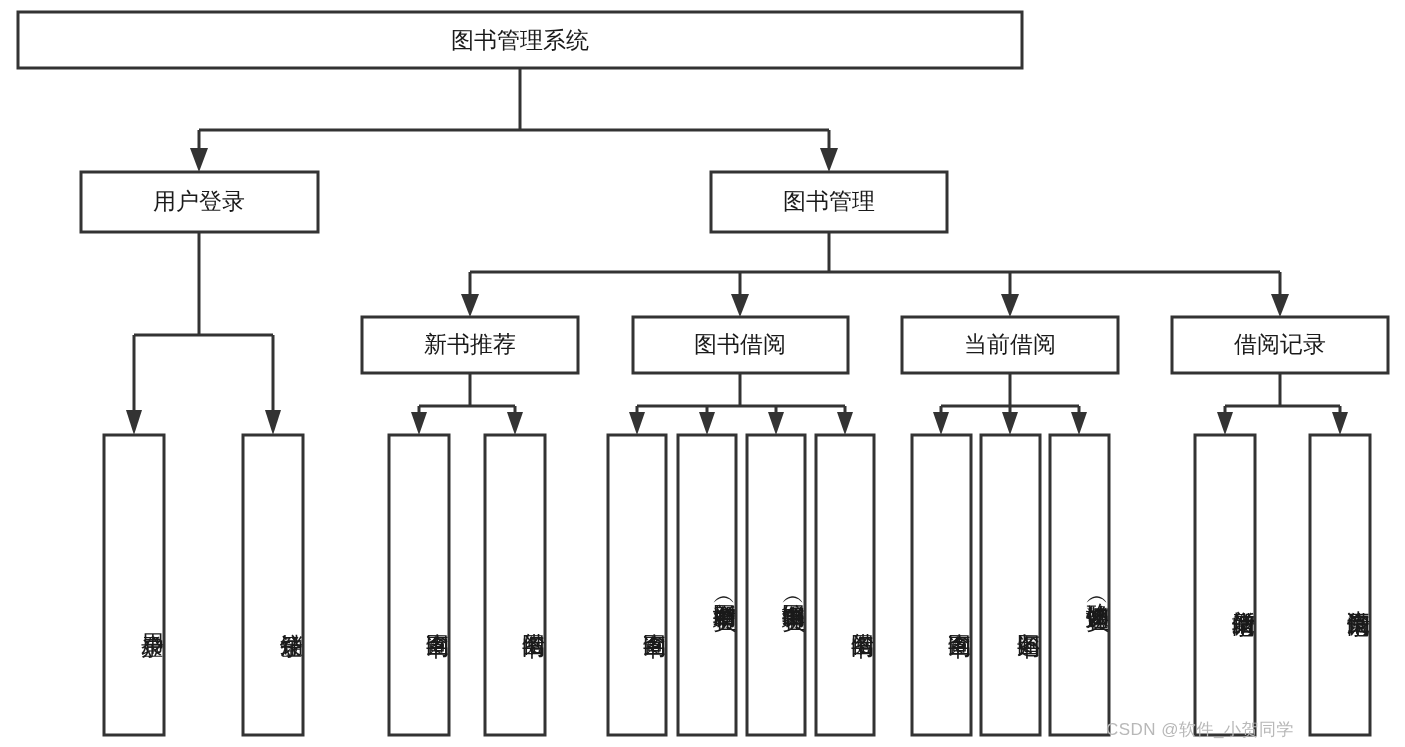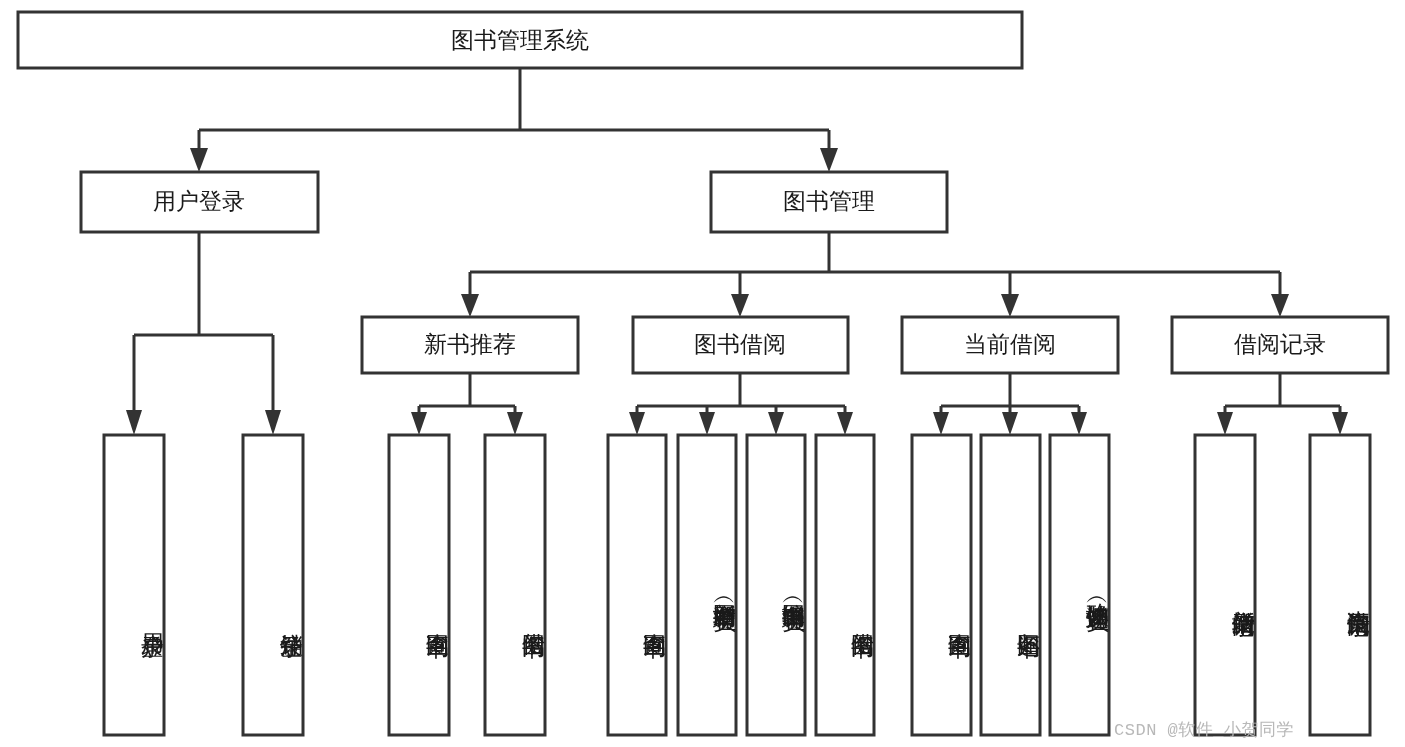--- a/index.html
+++ b/index.html
@@ -62,21 +62,21 @@
     white-space: nowrap;
     display: flex;
     align-items: flex-start;
     justify-content: center;
     pointer-events: none;
   }
   .watermark {
     position: absolute;
     right: 8px;
     bottom: 6px;
-    font-family: Liberation Mono, monospace;
+    font-family: Liberation Sans, sans-serif;
     font-size: 17px;
     color: #b8b8b8;
     letter-spacing: 0.5px;
     white-space: nowrap;
   }
 </style>
 </head>
 <body>
 
 <div id="diagram-root">

